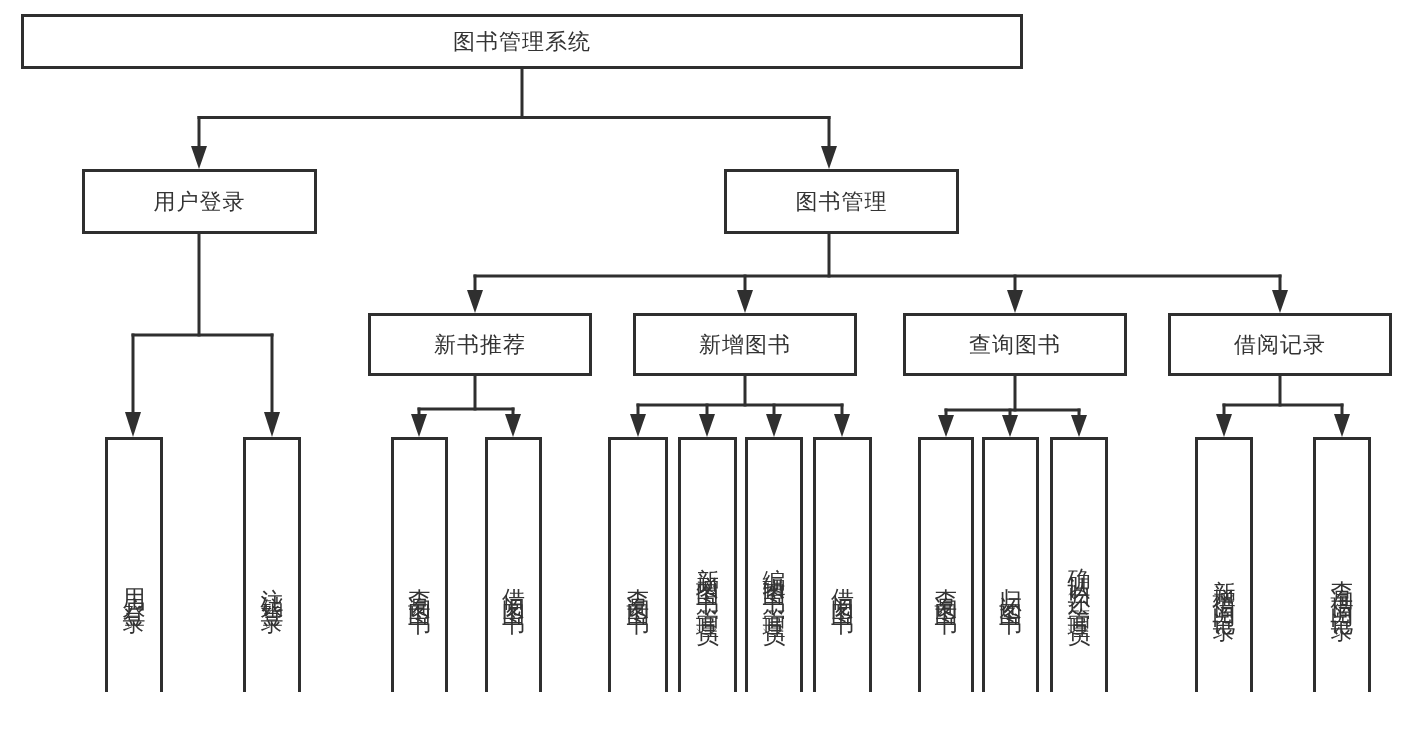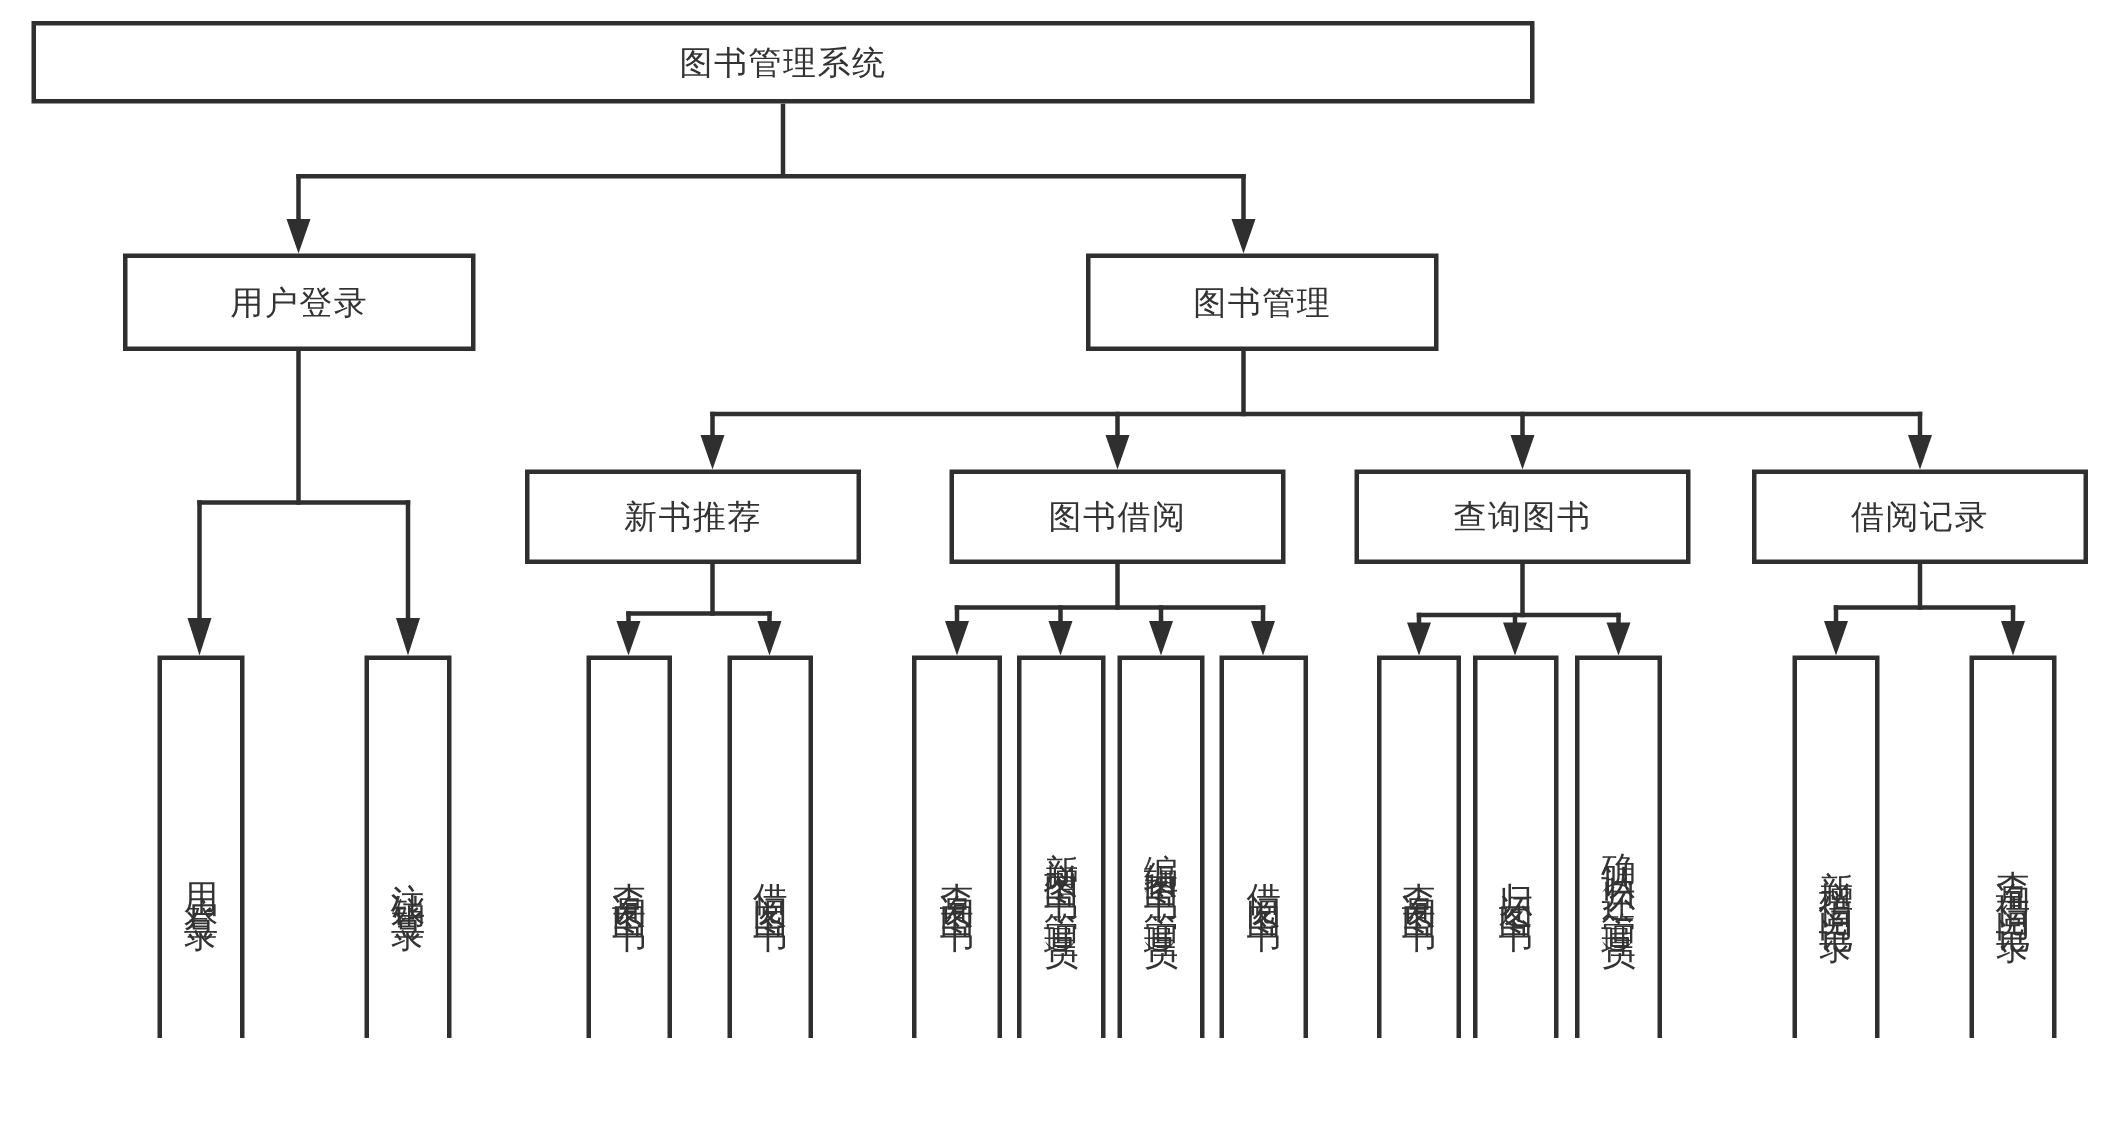--- a/index.html
+++ b/index.html
@@ -142,25 +142,25 @@
     <span>图书管理系统</span>
   </div>
 
   <div class="box hbox" style="left:82px; top:169px; width:235px; height:65px;">
     <span>用户登录</span>
   </div>
   <div class="box hbox" style="left:712px; top:169px; width:235px; height:65px;margin-left:12px;">
     <span>图书管理</span>
   </div>
 
-  <div class="box hbox" style="left:350px; top:313px; width:224px; height:63px;">
+  <div class="box hbox" style="left:368px; top:313px; width:224px; height:63px;">
     <span>新书推荐</span>
   </div>
   <div class="box hbox" style="left:633px; top:313px; width:224px; height:63px;">
-    <span>图书借阅</span>
+    <span>新增图书</span>
   </div>
   <div class="box hbox" style="left:903px; top:313px; width:224px; height:63px;">
     <span>查询图书</span>
   </div>
   <div class="box hbox" style="left:1168px; top:313px; width:224px; height:63px;">
     <span>借阅记录</span>
   </div>
 
   <div class="box vbox" style="left:105px; top:437px; width:58px; height:298px;">
     <span>用户登录</span>

